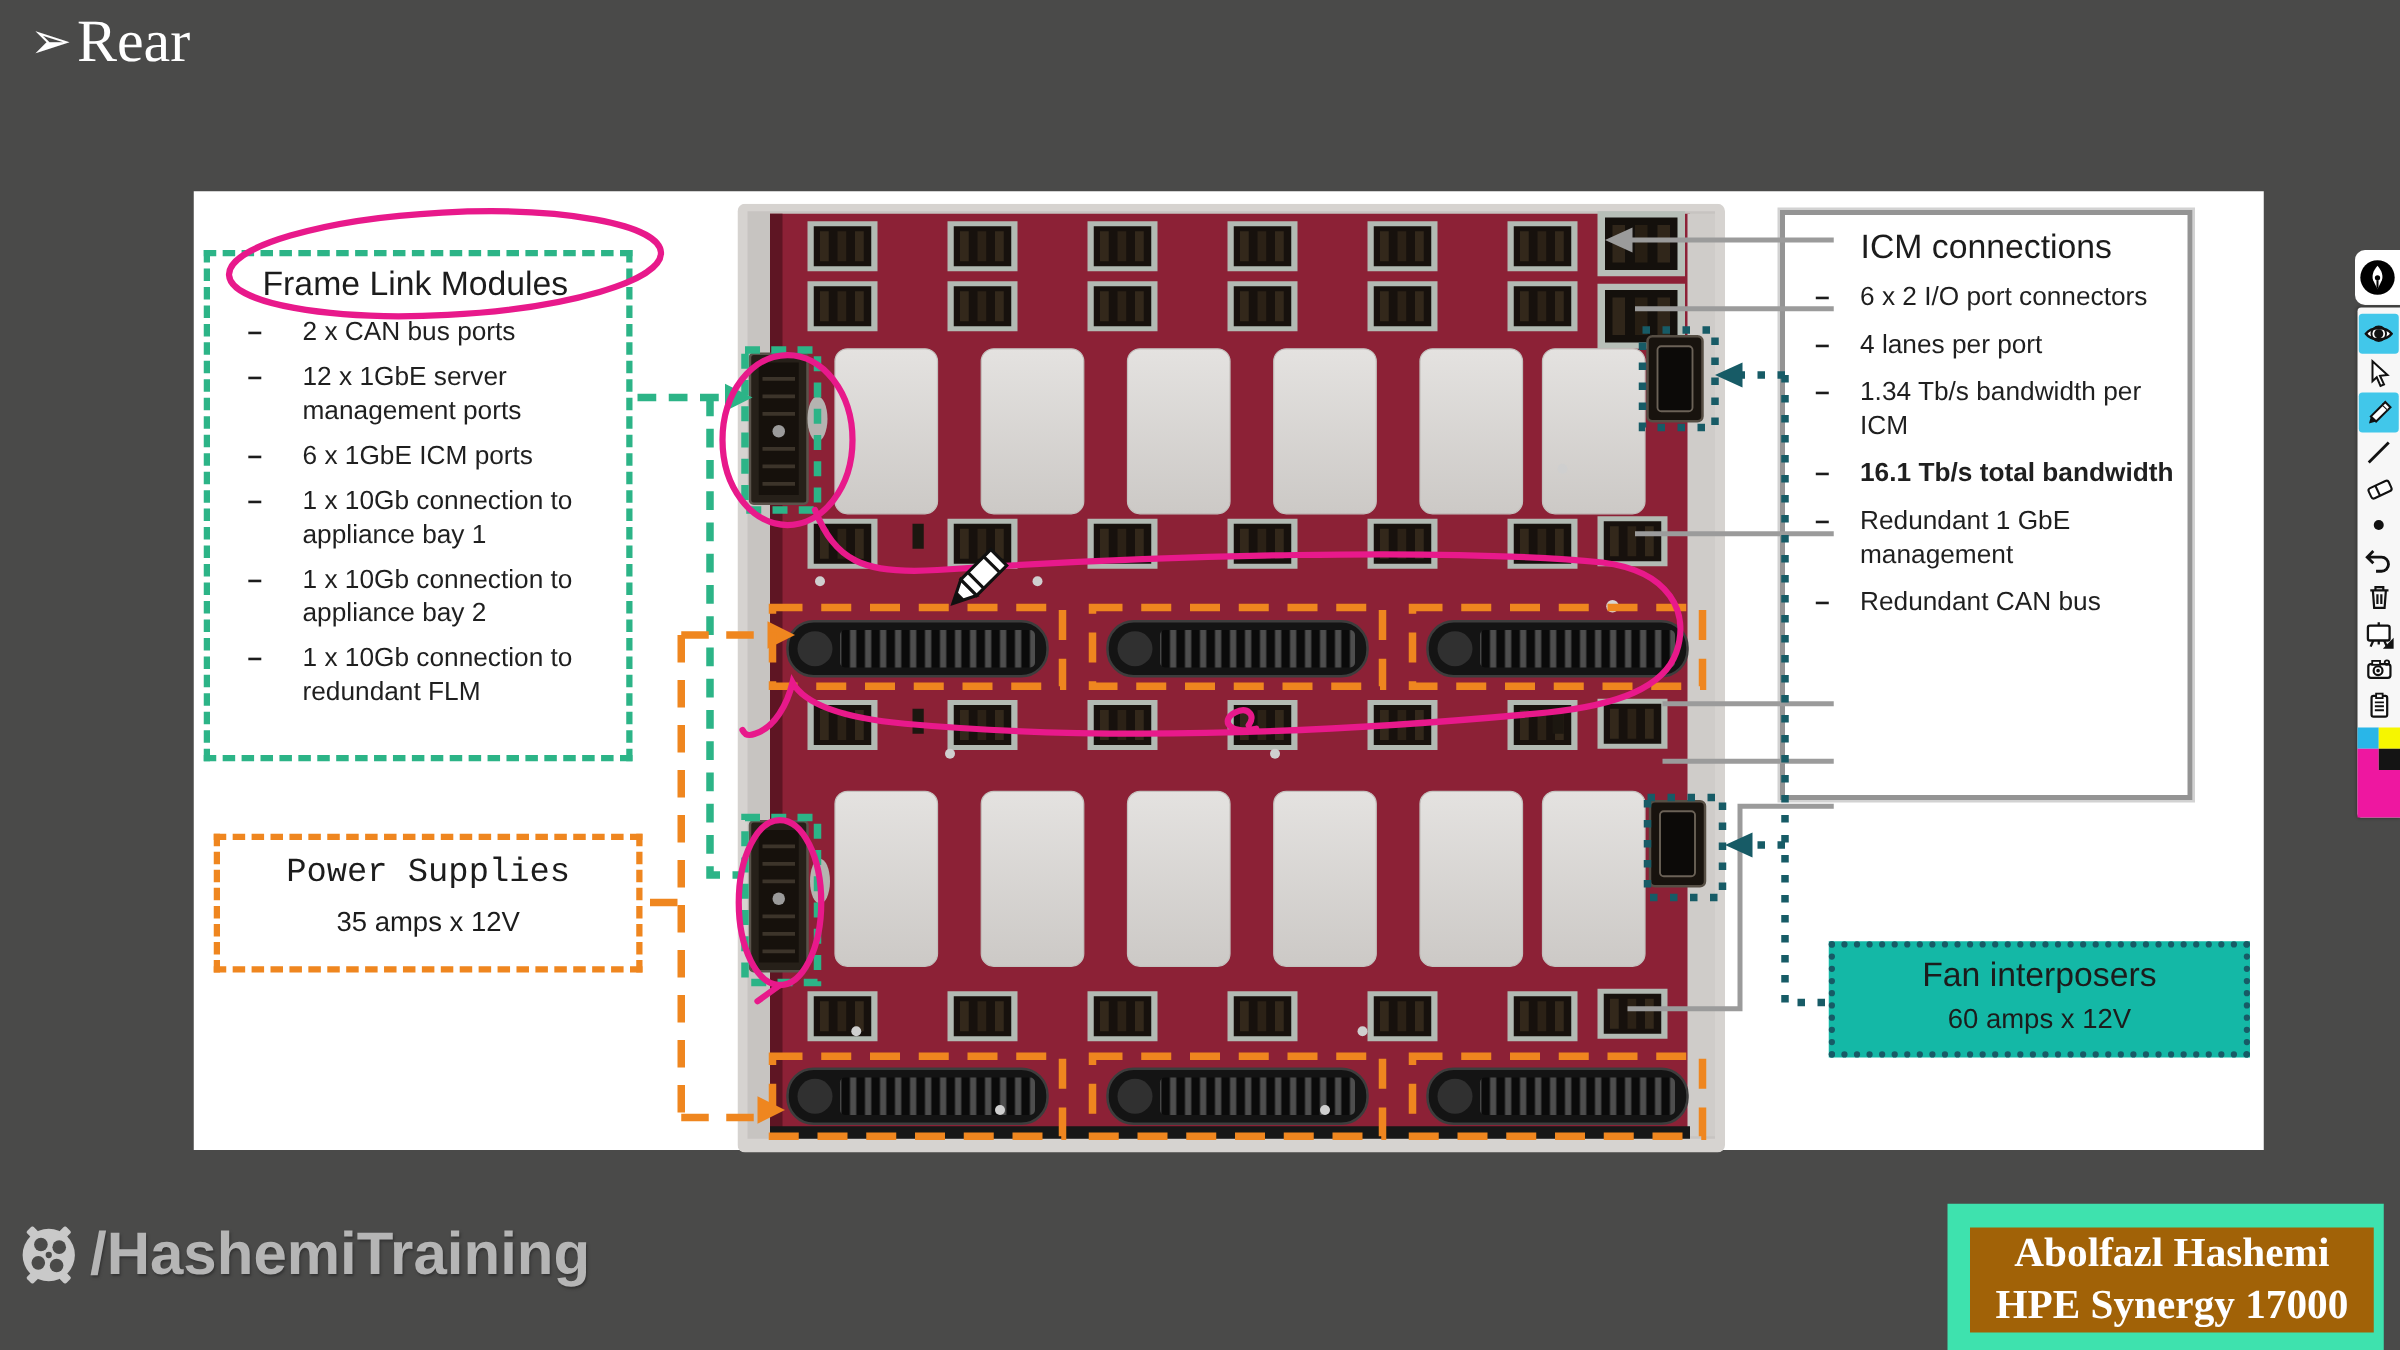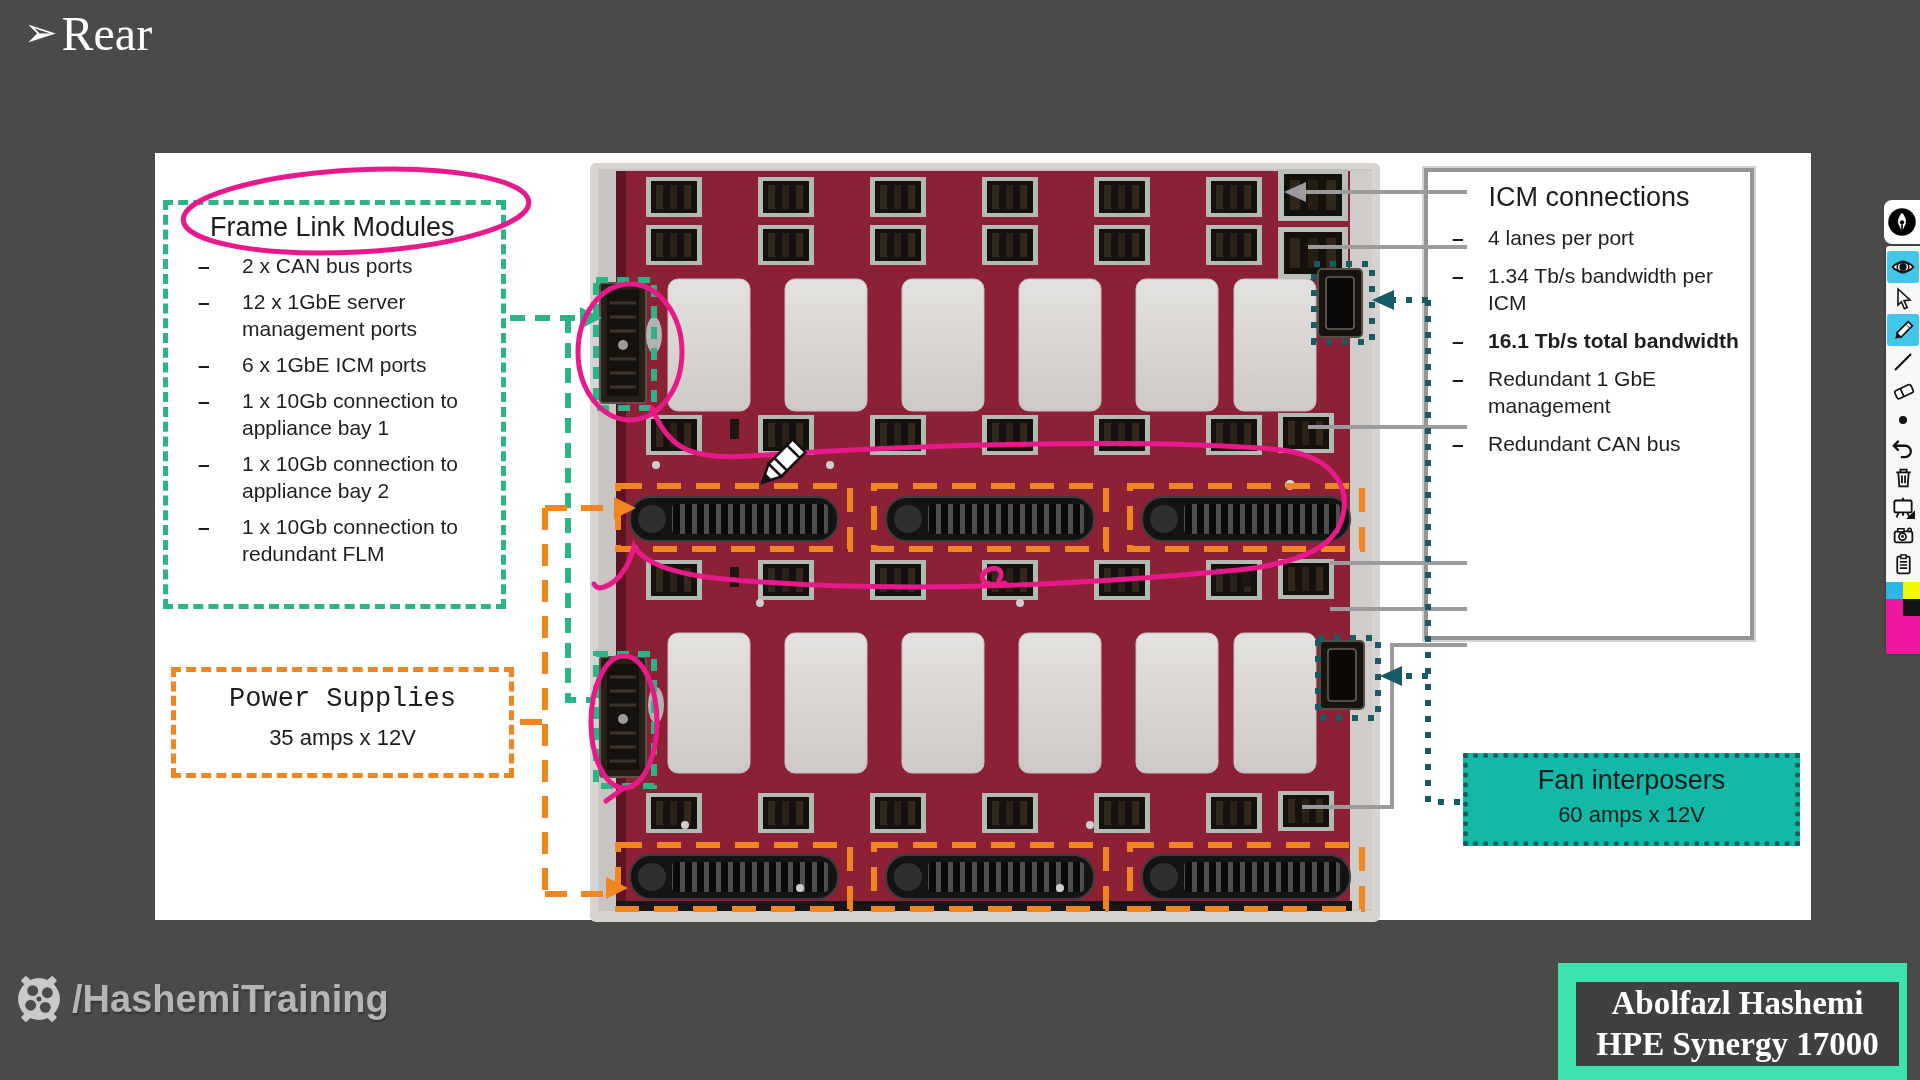--- a/index.html
+++ b/index.html
@@ -39,25 +39,25 @@
   #fan-box .co-spec{margin-top:6px;}
 
   
   #photo{left:590px;top:163px;width:790px;height:759px;}
 
   
   #overlay{left:0;top:0;width:1920px;height:1080px;pointer-events:none;z-index:50;}
 
   
   #watermark{left:16px;top:976px;display:flex;align-items:center;gap:10px;}
-  #watermark .wm-text{font-size:38px;font-weight:700;color:#b5b5b5;text-shadow:1px 2px 2px #333;}
+  #watermark .wm-text{font-size:48px;font-weight:700;color:#b5b5b5;text-shadow:1px 2px 2px #333;}
 
   
   #credit{left:1558px;top:963px;width:349px;height:117px;background:#3ee2ae;}
-  #credit .inner{position:absolute;left:18px;top:19px;width:323px;height:84px;background:#404040;
+  #credit .inner{position:absolute;left:18px;top:19px;width:323px;height:84px;background:#a16207;
                  display:flex;flex-direction:column;justify-content:center;text-align:center;}
   #credit .line{font-family:"Liberation Serif",serif;font-size:33px;line-height:41px;color:#fff;font-weight:600;}
 
   
   #toolbar{right:0;top:200px;width:37px;z-index:60;}
   #tb-logo{width:36px;height:44px;background:#fff;border-radius:8px 0 0 8px;display:flex;align-items:center;justify-content:center;margin-left:1px;}
   #tb-strip{margin-top:2px;margin-left:3px;width:34px;background:#f7f7f7;border-radius:3px 0 0 3px;
             display:flex;flex-direction:column;align-items:center;padding:4px 0 0 0;box-shadow:0 0 3px rgba(0,0,0,.4);}
   .tool{width:30px;height:29px;display:flex;align-items:center;justify-content:center;position:relative;}
   .tool.hl{background:#41c7ea;border-radius:3px;width:32px;height:32px;margin:1px 0;}
@@ -228,20 +228,21 @@
   </div>
 
   <div class="abs" id="power-box">
     <div class="co-title">Power Supplies</div>
     <div class="co-spec">35 amps x 12V</div>
   </div>
 
   <div class="abs" id="icm-box">
     <div class="co-title">ICM connections</div>
     <ul class="co-items">
+      <li>6 x 2 I/O port connectors</li>
       <li>4 lanes per port</li>
       <li>1.34 Tb/s bandwidth per ICM</li>
       <li class="bold">16.1 Tb/s total bandwidth</li>
       <li>Redundant 1 GbE management</li>
       <li>Redundant CAN bus</li>
     </ul>
   </div>
 
   <div class="abs" id="fan-box">
     <div class="co-title">Fan interposers</div>

